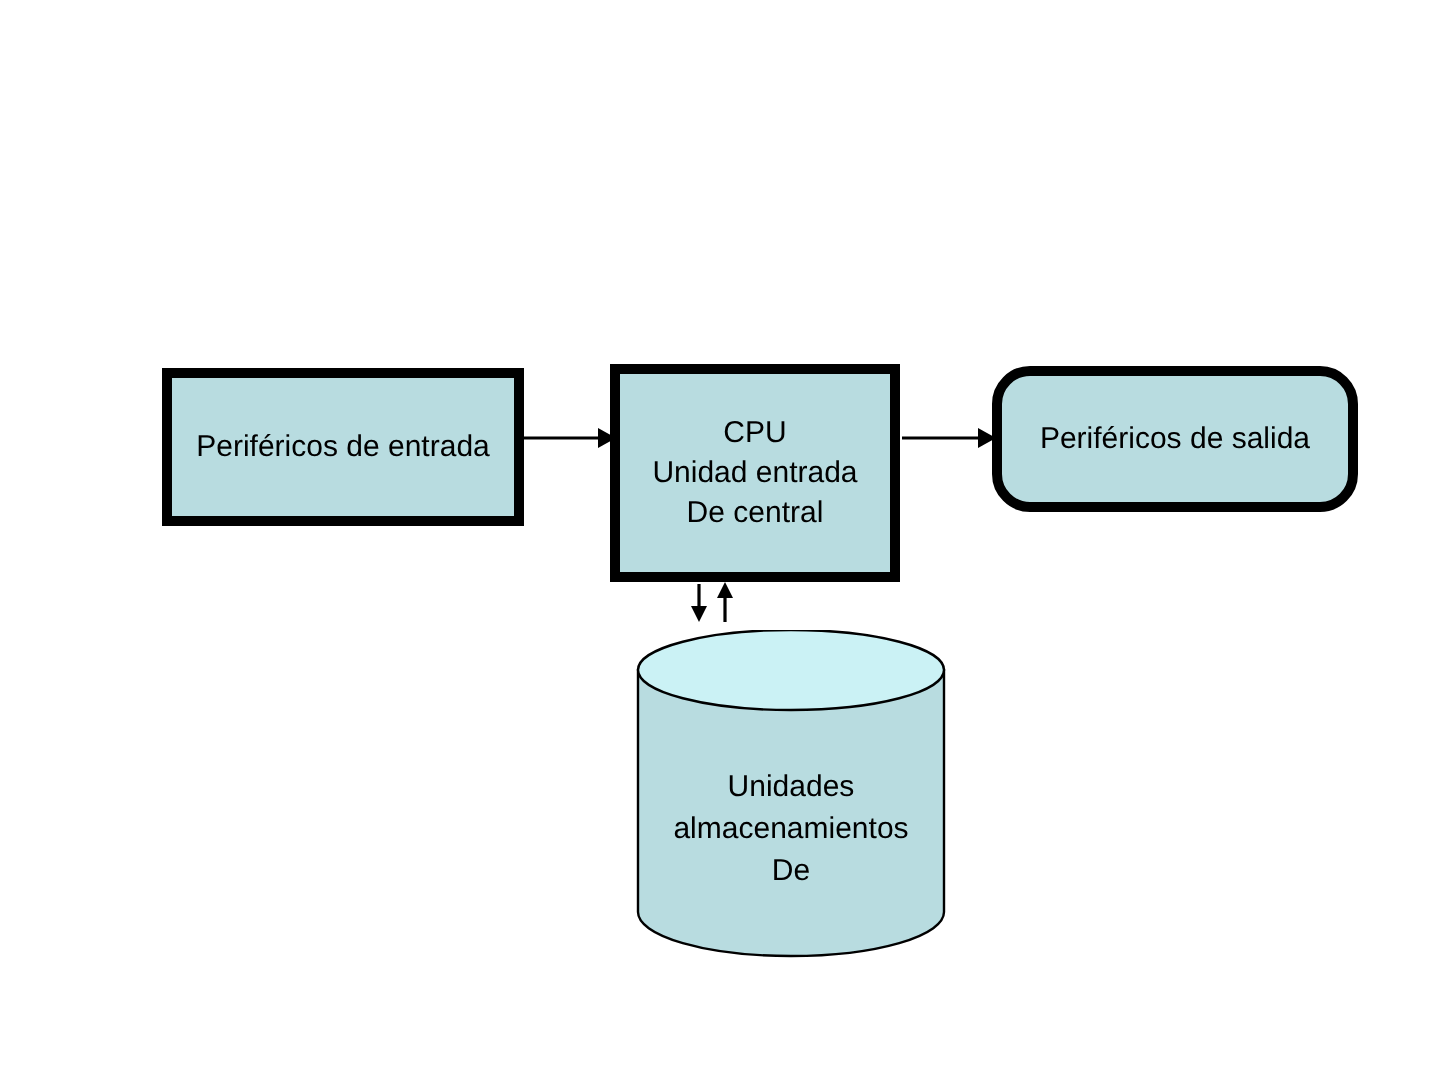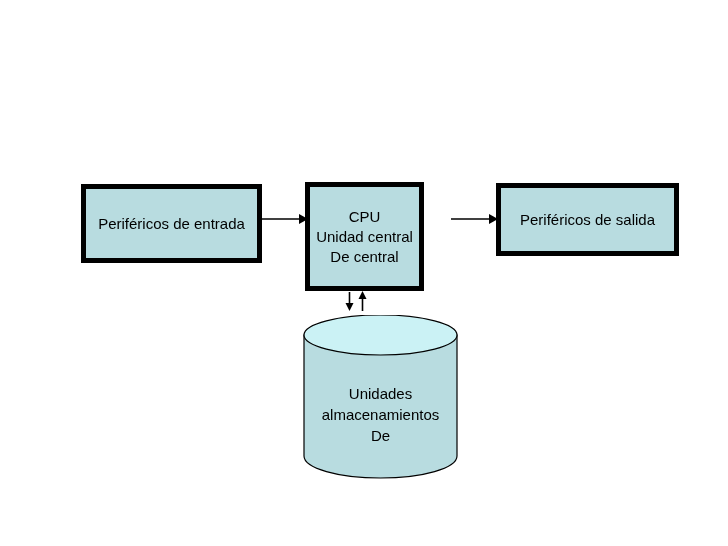--- a/index.html
+++ b/index.html
@@ -35,40 +35,41 @@
   }
   #box-input {
     left: 81px;
     top: 184px;
     width: 181px;
     height: 79px;
   }
   #box-cpu {
     left: 305px;
     top: 182px;
-    width: 119px;
+    width: 145px;
     height: 109px;
   }
   #box-output {
     left: 496px;
     top: 183px;
     width: 183px;
     height: 73px;
+    border-radius: 19px;
   }
   .box .lines {
     display: block;
   }
   .box .lines span {
     display: block;
   }
 
   
   #cylinder {
     position: absolute;
-    left: 303px;
+    left: 318px;
     top: 315px;
     width: 163px;
     height: 164px;
   }
   #cylinder svg {
     position: absolute;
     left: 0;
     top: 0;
   }
   #cylinder .cyl-label {
@@ -129,21 +130,21 @@
   <div class="connector" id="arrow-input-cpu">
     <svg width="50" height="22" viewBox="0 0 50 22" xmlns="http://www.w3.org/2000/svg">
       <line x1="3" y1="11" x2="41" y2="11" stroke="#000000" stroke-width="1.6"></line>
       <polygon points="41,6 50,11 41,16" fill="#000000"></polygon>
     </svg>
   </div>
 
   <div class="box" id="box-cpu" style="background: rgb(184, 220, 224); border-color: rgb(0, 0, 0);">
     <span class="lines">
       <span>CPU</span>
-      <span>Unidad central</span>
+      <span>Unidad entrada</span>
       <span>De central</span>
     </span>
   </div>
 
   <div class="connector" id="arrow-cpu-output">
     <svg width="50" height="22" viewBox="0 0 50 22" xmlns="http://www.w3.org/2000/svg">
       <line x1="2" y1="11" x2="40" y2="11" stroke="#000000" stroke-width="1.6"></line>
       <polygon points="40,6 49,11 40,16" fill="#000000"></polygon>
     </svg>
   </div>

